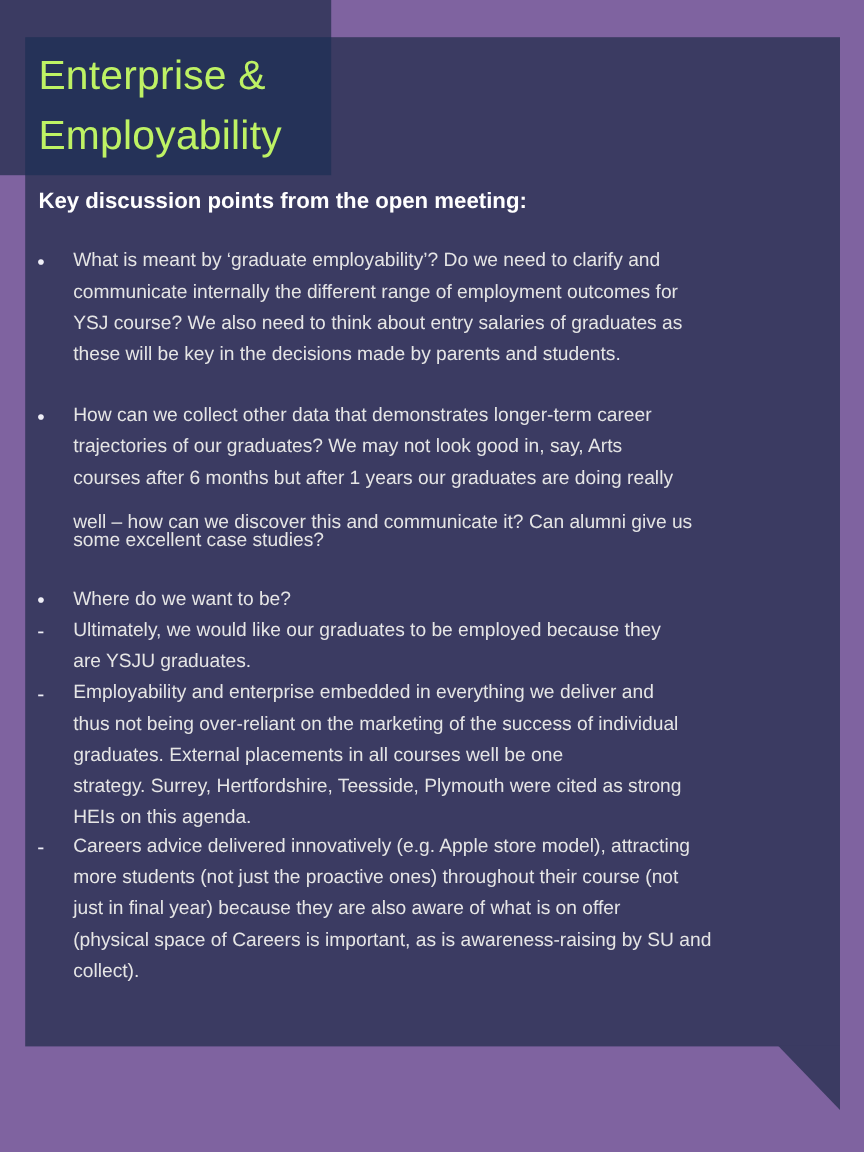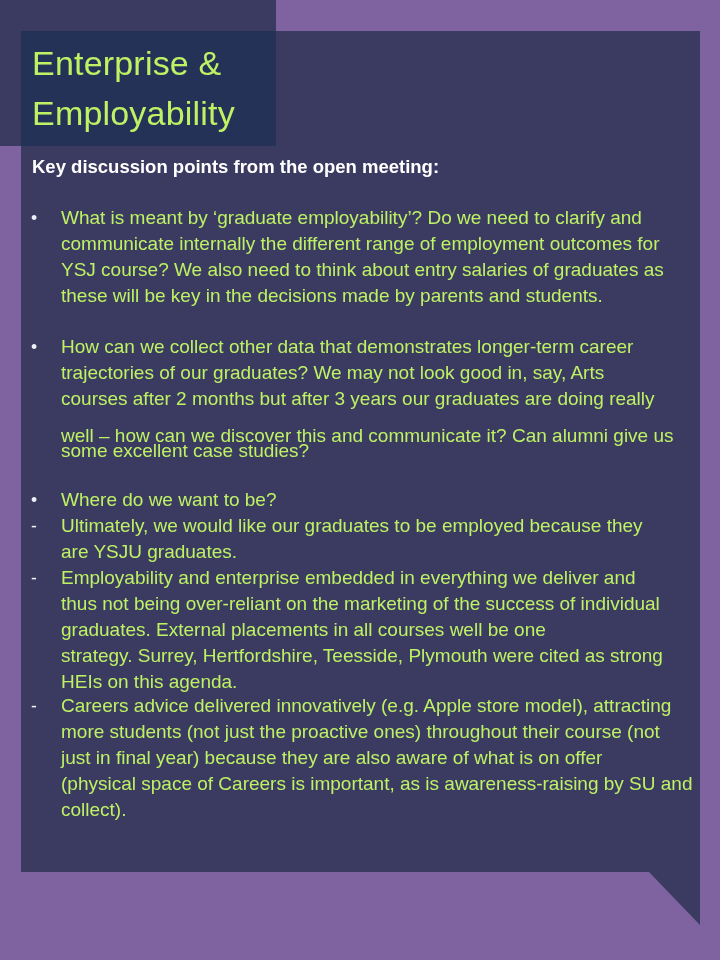--- a/index.html
+++ b/index.html
@@ -20,21 +20,21 @@
   }
   .title-line {
     position:absolute; left:32px; color:#bef264; font-size:34px; line-height:40px;
     white-space:nowrap; letter-spacing:0.2px;
   }
   .subtitle {
     position:absolute; left:32px; top:155px; color:#ffffff; font-weight:bold;
     font-size:18.5px; line-height:24px; white-space:nowrap;text-align:right;
   }
   .line {
-    position:absolute; left:61px; color:#bef264; font-size:19px; line-height:22px;
+    position:absolute; left:61px; color:#e5e5e5; font-size:16px; line-height:22px;
     white-space:nowrap;
     text-align:right;
   }
   .marker {
     position:absolute; left:31px; color:#eeeef6; font-size:17.6px; line-height:22px;
   }
 </style>
 </head>
 <body>
 
@@ -52,21 +52,21 @@
 
 <div class="marker" style="top:207px">•</div>
 <div class="line" style="top:207px">What is meant by ‘graduate employability’?  Do we need to clarify and</div>
 <div class="line" style="top:233px">communicate internally the different range of employment outcomes for</div>
 <div class="line" style="top:259px">YSJ course?  We also need to think about entry salaries of graduates as</div>
 <div class="line" style="top:285px">these will be key in the decisions made by parents and students.</div>
 
 <div class="marker" style="top:336px">•</div>
 <div class="line" style="top:336px">How can we collect other data that demonstrates longer-term career</div>
 <div class="line" style="top:362px">trajectories of our graduates?  We may not look good in, say, Arts</div>
-<div class="line" style="top:388px">courses after 2 months but after 3 years our graduates are doing really</div>
+<div class="line" style="top:388px">courses after 6 months but after 1 years our graduates are doing really</div>
 <div class="line" style="top:425px">well – how can we discover this and communicate it?  Can alumni give us</div>
 <div class="line" style="top:440px">some excellent case studies?</div>
 
 <div class="marker" style="top:489px">•</div>
 <div class="line" style="top:489px">Where do we want to be?</div>
 
 <div class="marker" style="top:515px">-</div>
 <div class="line" style="top:515px">Ultimately, we would like our graduates to be employed because they</div>
 <div class="line" style="top:541px">are YSJU graduates.</div>
 

